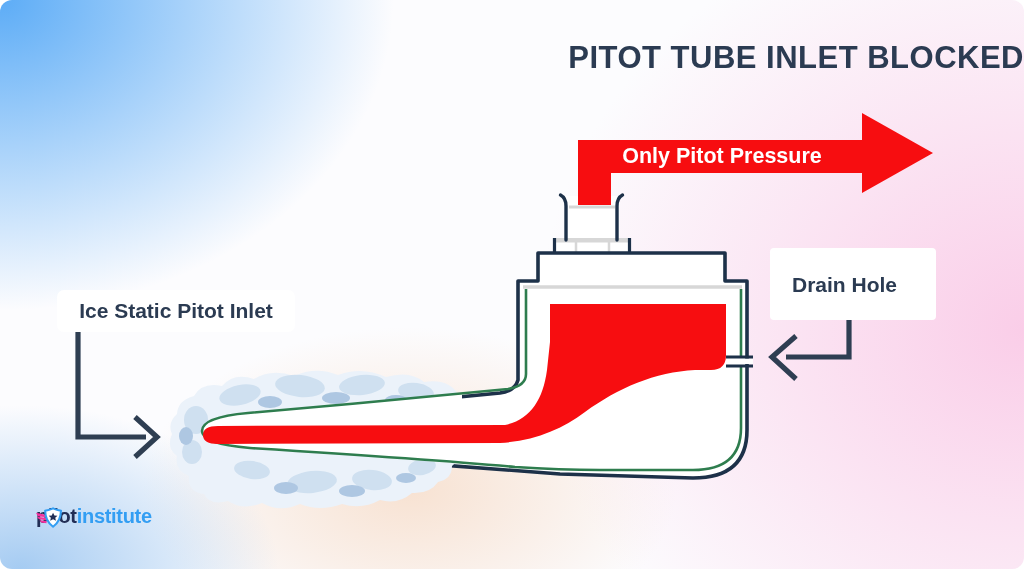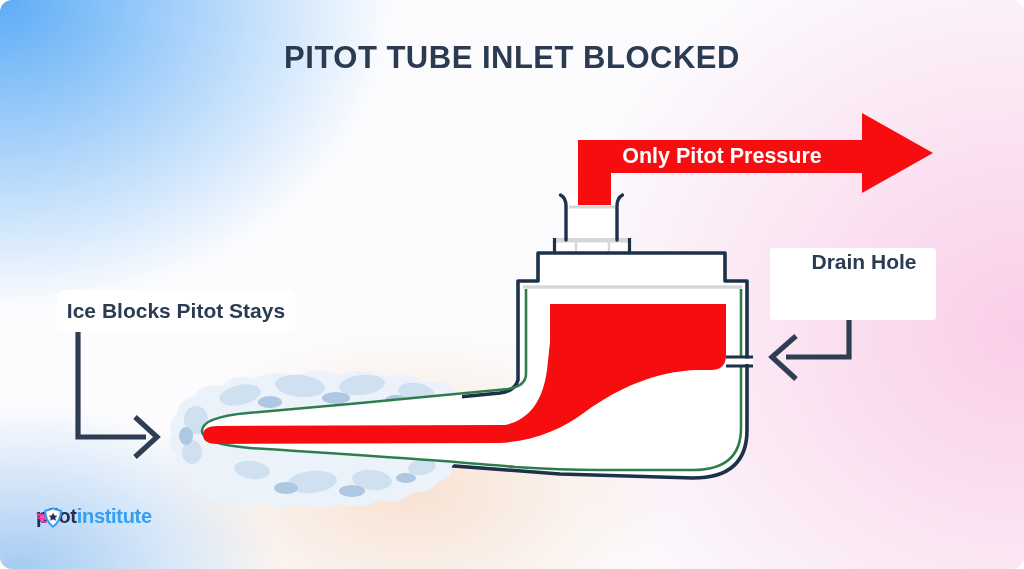--- a/index.html
+++ b/index.html
@@ -7,21 +7,21 @@
   #stage{
     position:relative;width:1024px;height:569px;overflow:hidden;border-radius:12px;
     background:
       radial-gradient(62% 88% at 0% 0%, rgba(84,168,246,.95) 0%, rgba(84,168,246,0) 62%),
       radial-gradient(42% 48% at 2% 100%, rgba(150,195,240,.85) 0%, rgba(150,195,240,0) 60%),
       radial-gradient(72% 115% at 100% 58%, rgba(250,203,231,.95) 0%, rgba(250,203,231,0) 66%),
       radial-gradient(42% 46% at 40% 86%, rgba(247,223,205,.9) 0%, rgba(247,223,205,0) 62%),
       linear-gradient(#fcfcfe,#fcfcfe);
   }
   .title{
-    position:absolute;top:40px;left:0;width:100%;text-align:center;
+    position:absolute;top:40px;left:0;width:100%;text-align:right;
     font-size:31px;font-weight:bold;letter-spacing:.5px;color:var(--text-navy);
   }
   svg{position:absolute;left:0;top:0;}
   .navy-stroke{stroke:var(--outline-navy);fill:none;}
   .white-fill{fill:#ffffff;}
   .red-fill{fill:var(--accent-red);}
   .green-stroke{stroke:var(--inner-green);fill:none;stroke-width:2.6;}
   .gray-stroke{stroke:var(--detail-gray);fill:none;}
   .gray-fill{fill:var(--detail-gray);}
   .callout-stroke{stroke:var(--callout-navy);fill:none;stroke-width:5.2;}
@@ -32,21 +32,21 @@
     position:absolute;left:586px;top:144px;width:272px;text-align:center;
     color:#ffffff;font-size:21.5px;font-weight:bold;
   }
   .callout{
     position:absolute;background:#ffffff;color:var(--text-navy);
     font-weight:bold;font-size:21px;
   }
   #ice-callout{left:57px;top:290px;width:238px;height:42px;border-radius:7px;
     display:flex;align-items:center;justify-content:center;}
   #drain-callout{left:770px;top:248px;width:166px;height:72px;border-radius:4px;
-    padding-left:22px;box-sizing:border-box;display:flex;flex-direction:row;justify-content:center;line-height:27px;}
+    padding-left:22px;box-sizing:border-box;display:flex;flex-direction:column;justify-content:center;line-height:27px;}
   .logo{position:absolute;left:36px;top:505px;display:flex;align-items:center;gap:5px;}
   .logo-text{font-size:20px;font-weight:bold;letter-spacing:-0.3px;}
   .logo-pilot{color:var(--logo-navy);}
   .logo-institute{color:var(--logo-blue);}
 </style>
 </head>
 <body>
 
 <div id="stage">
 
@@ -133,21 +133,21 @@
     </g>
     <g>
       <path class="callout-stroke" d="M849,318 V357 H786"></path>
       <path class="callout-stroke" d="M796,336 L772,357 L796,379"></path>
     </g>
   </svg>
 
   <div class="arrow-label">Only Pitot Pressure</div>
 
   <div class="callout" id="ice-callout">
-    <span>Ice Blocks Pitot Stays</span>
+    <span>Ice Static Pitot Inlet</span>
   </div>
 
   <div class="callout" id="drain-callout">
     <span>Drain Hole</span>
   </div>
 
   <div class="logo">
     <svg width="28" height="26" viewBox="0 0 32 28">
       <polygon points="0,8 12,10.5 12,13 2,12" fill="var(--logo-pink)"></polygon>
       <polygon points="1,12.5 12,14 12,16.5 3.5,15.5" fill="var(--logo-pink)"></polygon>

